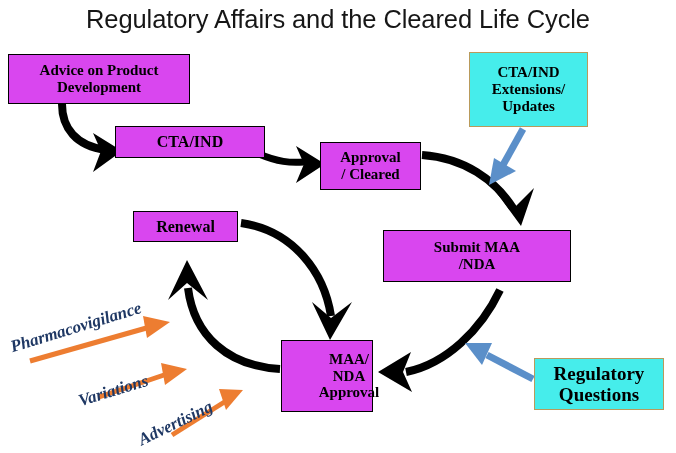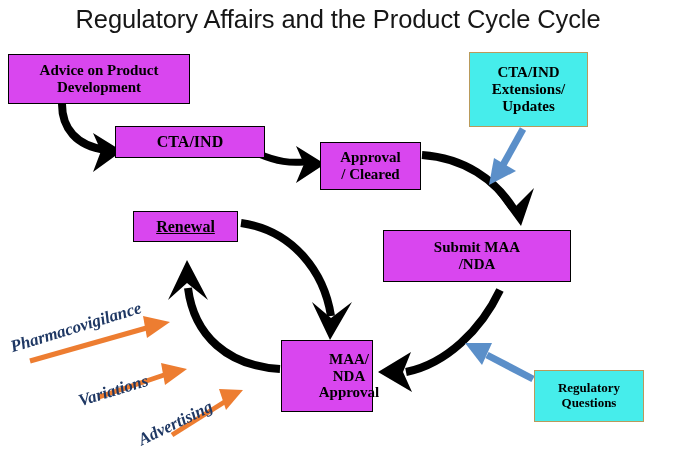--- a/index.html
+++ b/index.html
@@ -65,21 +65,21 @@
     white-space: nowrap;
     transform-origin: left bottom;
     z-index: 6;
   }
 </style>
 </head>
 <body>
 
 <div id="canvas">
 
-  <div id="page-title">Regulatory Affairs and the Product Cycle Cycle</div>
+  <div id="page-title">Regulatory Affairs and the Cleared Life Cycle</div>
 
   <svg id="diagram-svg" viewBox="0 0 676 453" xmlns="http://www.w3.org/2000/svg">
 
     <g>
       <path d="M 62,104 C 62,128 76,146 106,150" fill="none" stroke="#000000" stroke-width="8" stroke-linecap="butt"></path>
       <path d="M 93,133 L 122,151 L 93,172 L 101,151 Z" fill="#000000"></path>
     </g>
 
     <g>
       <path d="M 259,154 C 278,162 290,163 304,162" fill="none" stroke="#000000" stroke-width="7" stroke-linecap="butt"></path>
@@ -140,27 +140,27 @@
   <div class="node plain" style="left:320px; top:142px; width:101px; height:48px; font-size:15px;">Approval
 / Cleared</div>
 
   <div class="node highlight" style="left:469px; top:52px;  width:119px; height:75px; font-size:15px;">CTA/IND
 Extensions/
 Updates</div>
 
   <div class="node plain" style="left:383px; top:230px; width:188px; height:52px; font-size:15px;">Submit MAA
 /NDA</div>
 
-  <div class="node plain" style="left:133px; top:211px; width:105px; height:31px; font-size:16px;text-decoration:underline;">Renewal</div>
+  <div class="node plain" style="left:133px; top:211px; width:105px; height:31px; font-size:16px;">Renewal</div>
 
   <div class="node plain" style="left:281px; top:340px; width:92px;  height:72px; font-size:15px;padding-left:44px;">MAA/
 NDA
 Approval</div>
 
-  <div class="node highlight" style="left:534px; top:358px; width:110px; height:52px; font-size:13px;margin-top:12px;">Regulatory
+  <div class="node highlight" style="left:534px; top:358px; width:130px; height:52px; font-size:19px;">Regulatory
 Questions</div>
 
   <div class="side-label" style="left:14px; top:337px; font-size:17px; transform:rotate(-17deg);">Pharmacovigilance</div>
 
   <div class="side-label" style="left:82px; top:391px; font-size:17px; transform:rotate(-17deg);">Variations</div>
 
   <div class="side-label" style="left:144px; top:430px; font-size:17px; transform:rotate(-26deg);">Advertising</div>
 
 </div>
 

